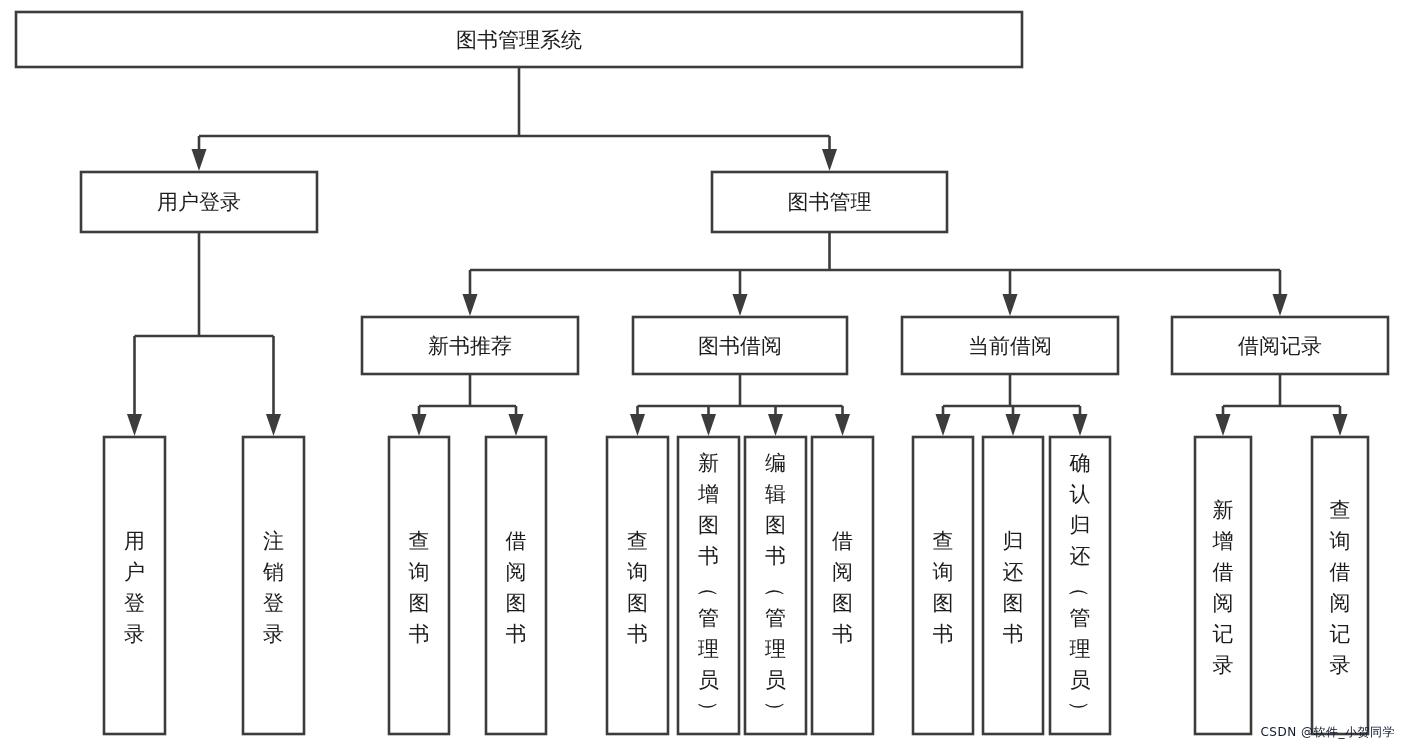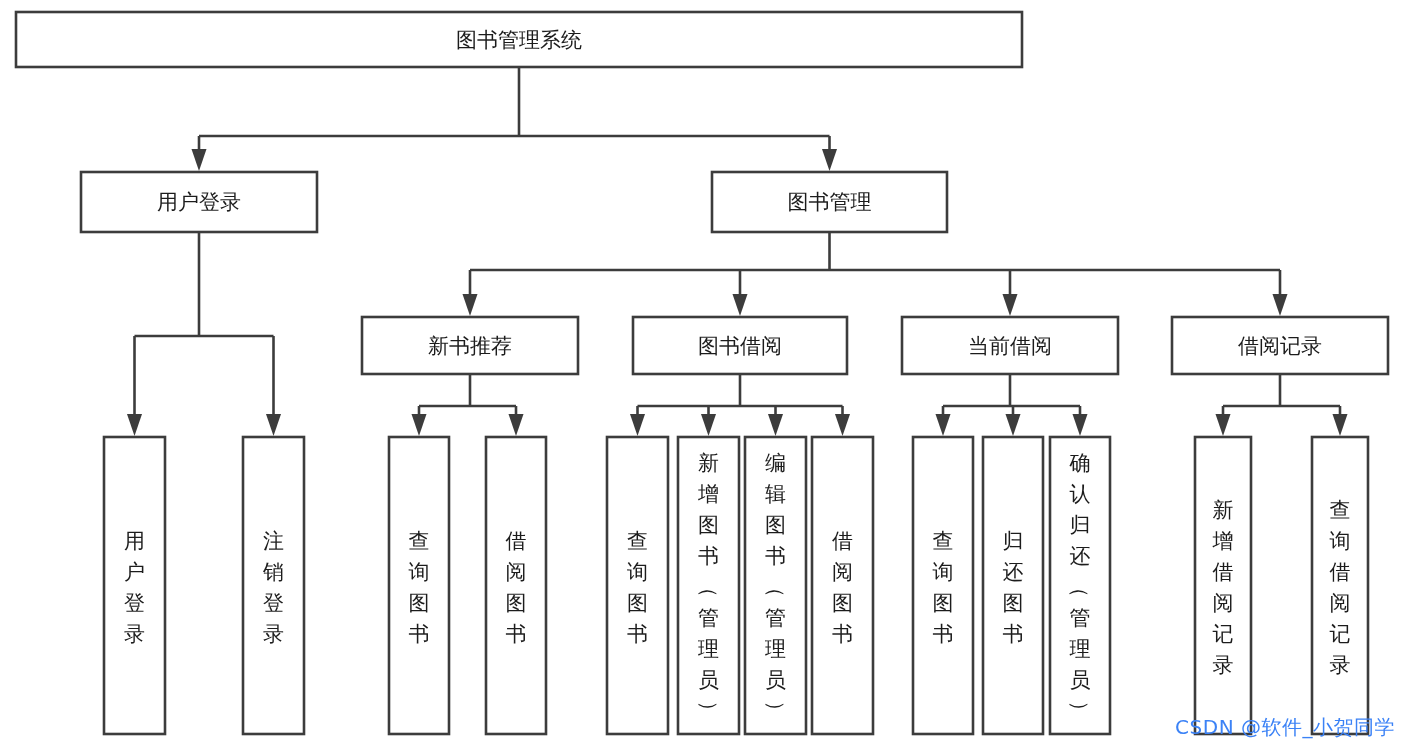--- a/index.html
+++ b/index.html
@@ -46,22 +46,22 @@
   }
   .arrow-head {
     fill: #3c3c3c;
     stroke: none;
   }
   .watermark {
     position: absolute;
     right: 10px;
     bottom: 6px;
     font-family: "DejaVu Sans", "Liberation Sans", sans-serif;
-    font-size: 20px;
-    color: #3b82f6;
+    font-size: 12px;
+    color: #0f172a;
     white-space: nowrap;
     letter-spacing: 0.5px;
     text-align: right;
   }
 </style>
 </head>
 <body>
 
 <svg id="diagram-root" viewBox="0 0 1405 747">
   <g id="edge-layer">

